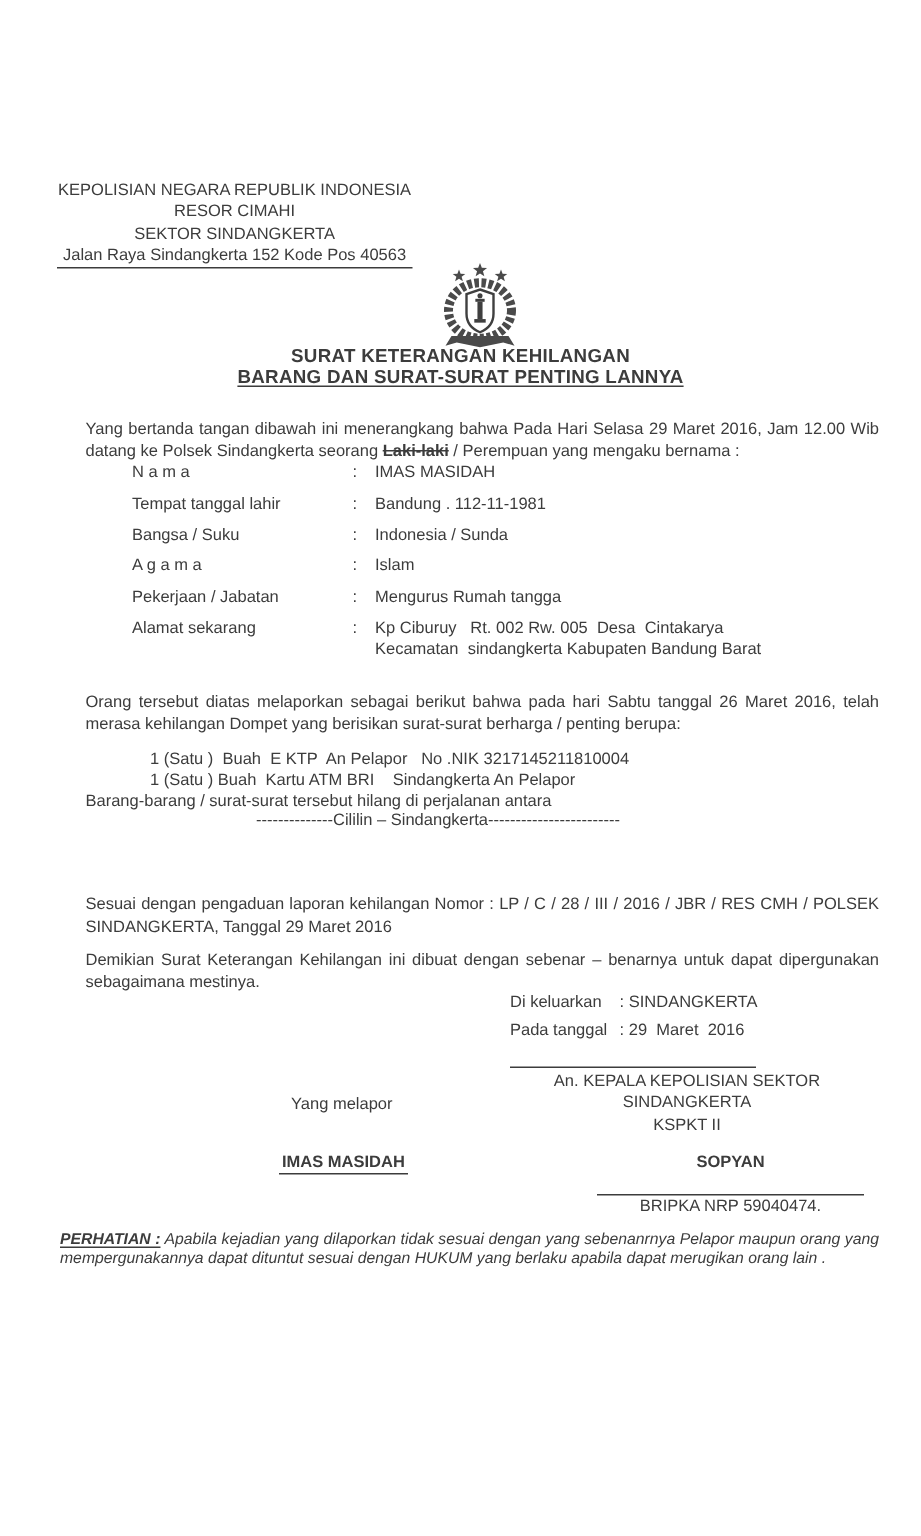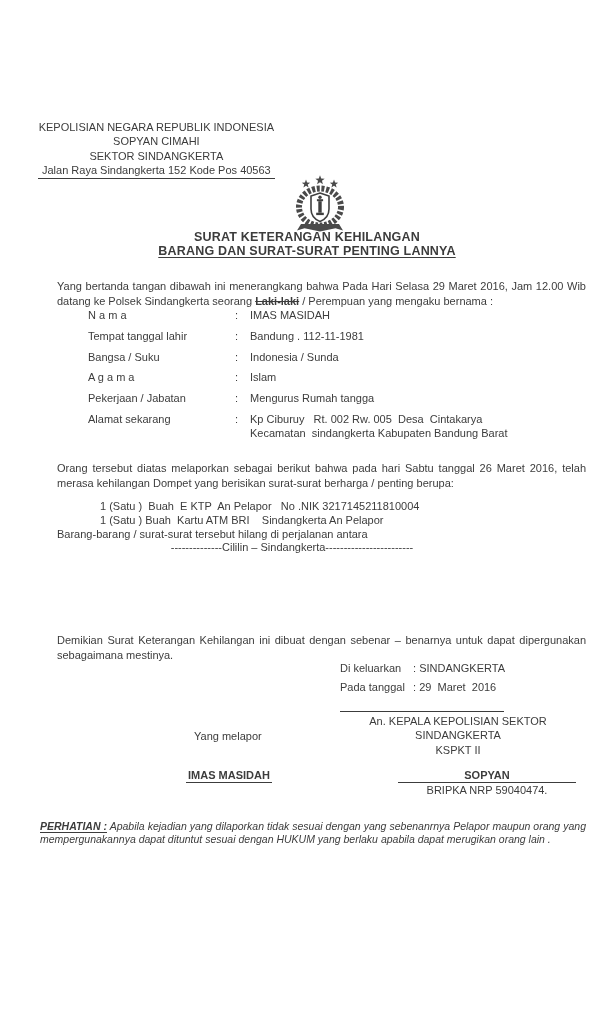--- a/index.html
+++ b/index.html
@@ -46,35 +46,35 @@
   .issued .ilabel{display:inline-block;width:70px;}
   .issued .u{display:inline-block;border-bottom:1.3px solid #3c3c3c;padding-bottom:18px;padding-right:8px;}
   .issued .u .ilabel{width:70px;}
   
   .an-block{position:absolute;top:714px;left:330px;width:256px;text-align:center;font-size:11px;line-height:1.3;}
   .yang-melapor{position:absolute;top:730px;left:194px;font-size:11px;}
   
   .name-left{position:absolute;top:769px;left:186px;font-size:11px;font-weight:bold;}
   .name-left .nm{display:inline-block;border-bottom:1.3px solid #3c3c3c;padding:0 2px 1px 2px;}
   .name-right{position:absolute;top:769px;left:398px;width:178px;text-align:center;font-size:11px;}
-  .name-right .nm{display:block;border-bottom:1.3px solid #3c3c3c;padding-bottom:1px;font-weight:bold;}
+  .name-right .nm{display:block;border-bottom:1.3px solid #3c3c3c;padding-bottom:15px;font-weight:bold;}
   .name-right .nid{display:block;margin-top:1px;}
   
   .notice{position:absolute;top:809px;left:40px;width:546px;font-size:10.5px;font-style:italic;line-height:1.32;text-align:justify;}
   .notice .nlabel{font-weight:bold;text-decoration:underline;text-underline-offset:1.5px;}
 </style>
 </head>
 <body>
 
 <div class="page">
 
   <div class="header">
     <div class="header-left">
       <div>KEPOLISIAN NEGARA REPUBLIK INDONESIA</div>
-      <div>SOPYAN CIMAHI</div>
+      <div>RESOR CIMAHI</div>
       <div>SEKTOR SINDANGKERTA</div>
       <div><span class="addr">Jalan Raya Sindangkerta 152 Kode Pos 40563</span></div>
     </div>
   </div>
 
   <div class="emblem">
     <svg viewBox="0 0 64 62" width="64" height="62" aria-hidden="true">
       <g fill="#4a4a4a">
         <polygon transform="translate(18,10)" points="0,-4.4 1.08,-1.5 4.19,-1.36 1.76,0.57 2.59,3.56 0,1.85 -2.59,3.56 -1.76,0.57 -4.19,-1.36 -1.08,-1.5"></polygon>
         <polygon transform="translate(32,6.2) scale(1.12)" points="0,-4.4 1.08,-1.5 4.19,-1.36 1.76,0.57 2.59,3.56 0,1.85 -2.59,3.56 -1.76,0.57 -4.19,-1.36 -1.08,-1.5"></polygon>
@@ -135,20 +135,21 @@
 
   <p class="para p2">Orang tersebut diatas melaporkan sebagai berikut bahwa  pada hari  Sabtu  tanggal 26 Maret 2016, telah merasa kehilangan  Dompet   yang berisikan   surat-surat berharga / penting berupa:</p>
 
   <div class="items">
     <div class="pre">1 (Satu )  Buah  E KTP  An Pelapor   No .NIK 3217145211810004</div>
     <div class="pre">1 (Satu ) Buah  Kartu ATM BRI    Sindangkerta An Pelapor</div>
   </div>
   <div class="lostline">Barang-barang / surat-surat tersebut hilang di perjalanan antara</div>
   <div class="routeline">--------------Cililin – Sindangkerta------------------------</div>
 
+  <p class="para p3">Sesuai   dengan pengaduan laporan kehilangan Nomor : LP / C / 28   / III / 2016 / JBR / RES CMH / POLSEK SINDANGKERTA, Tanggal 29 Maret 2016</p>
   <p class="para p4">Demikian  Surat  Keterangan  Kehilangan  ini  dibuat  dengan  sebenar – benarnya  untuk  dapat  dipergunakan sebagaimana mestinya.</p>
 
   <div class="issued">
     <div class="iline">
       <span class="ilabel">Di keluarkan</span>
       <span>:</span>
       <span>SINDANGKERTA</span>
     </div>
     <div class="iline">
       <span class="u">

